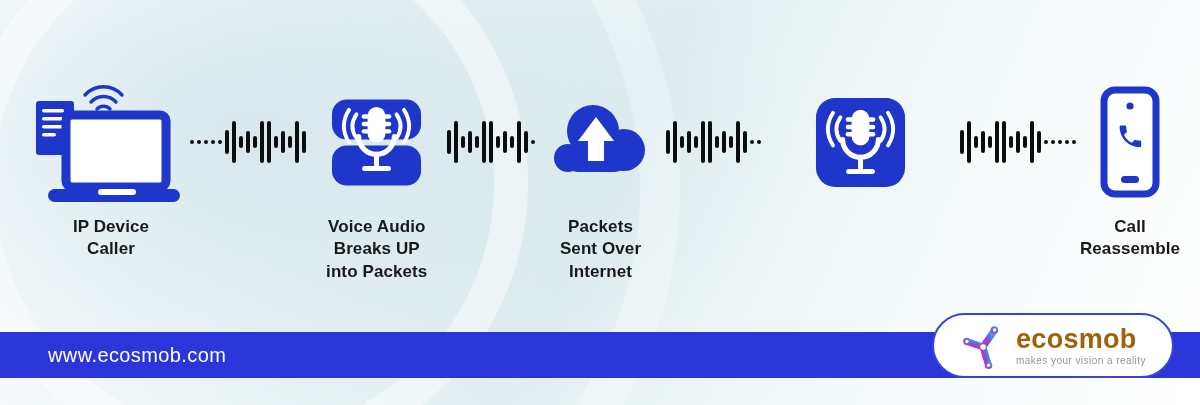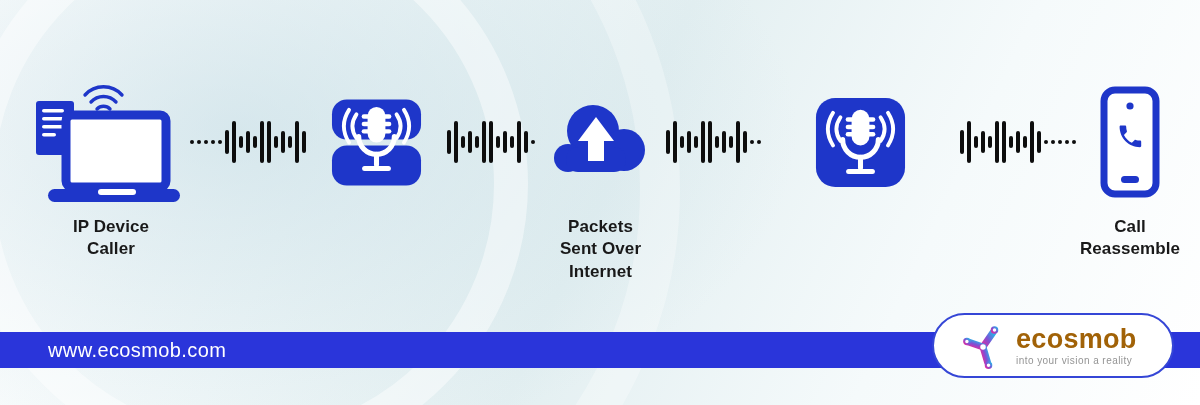--- a/index.html
+++ b/index.html
@@ -18,21 +18,21 @@
   .flow > *{flex:none;}
   .step{display:flex;flex-direction:column;align-items:center;}
   .icon-box{height:140px;display:flex;align-items:center;justify-content:center;}
   .step-label{margin-top:4px;font-size:17px;font-weight:700;color:#191919;text-align:center;line-height:1.32;white-space:pre-line;letter-spacing:0.1px;}
   .w150{width:150px}.w132{width:132px}.w122{width:122px}.w190{width:190px}.w100{width:100px}
 
   .wave{display:flex;align-items:center;height:56px;margin-top:42px;}
   .wave .bar{display:block;width:4px;border-radius:2px;background:#0d0d0d;margin:0 1.5px;}
   .wave .dot{display:block;width:4px;height:4px;border-radius:50%;background:#0d0d0d;margin:0 1.5px;}
 
-  .footer-bar{position:absolute;left:0;right:0;top:332px;height:36px;background:#2a35da;display:flex;align-items:center;z-index:1;}
+  .footer-bar{position:absolute;left:0;right:0;top:332px;height:46px;background:#2a35da;display:flex;align-items:center;z-index:1;}
   .footer-url{margin-left:48px;color:#ffffff;font-size:20px;letter-spacing:0.4px;}
 
   .logo-pill{
     position:absolute;left:932px;top:313px;width:242px;height:65px;box-sizing:border-box;
     background:#ffffff;border:2px solid #3546d6;border-radius:34px;z-index:2;
     display:flex;align-items:center;padding:0 14px 0 26px;gap:10px;
   }
   .logo-text{display:flex;flex-direction:column;line-height:1;}
   .brand{font-size:27px;font-weight:700;color:#a16207;letter-spacing:0.3px;}
   .tagline{font-size:10px;color:#949494;margin-top:3px;letter-spacing:0.45px;white-space:nowrap;}
@@ -107,20 +107,23 @@
           <path d="M20 28 a12 12 0 0 0 24 0" stroke-width="3.4"></path>
           <line x1="32" y1="40" x2="32" y2="47" stroke-width="3.4"></line>
           <line x1="24" y1="49.5" x2="40" y2="49.5" stroke-width="3.4"></line>
           <path d="M18.5 13 Q13 21 18.5 29" stroke-width="2.6"></path>
           <path d="M13.5 10 Q6.5 21 13.5 32" stroke-width="2.6"></path>
           <path d="M45.5 13 Q51 21 45.5 29" stroke-width="2.6"></path>
           <path d="M50.5 10 Q57.5 21 50.5 32" stroke-width="2.6"></path>
         </g>
       </svg>
     </div>
+    <div class="step-label">Voice Audio
+Breaks UP
+into Packets</div>
   </div>
 
   <div class="wave">
       <i class="bar" style="height: 24px;"></i>
       <i class="bar" style="height: 42px;"></i>
       <i class="bar" style="height: 12px;"></i>
       <i class="bar" style="height: 22px;"></i>
       <i class="bar" style="height: 12px;"></i>
       <i class="bar" style="height: 42px;"></i>
       <i class="bar" style="height: 42px;"></i>
@@ -246,15 +249,15 @@
       <g fill="#ffffff" stroke="url(#lg)" stroke-width="2.2">
         <circle cx="37.5" cy="9.5" r="3"></circle>
         <circle cx="7.5" cy="22.2" r="3"></circle>
         <circle cx="31" cy="48" r="3"></circle>
       </g>
       <circle cx="25" cy="28" r="3" fill="#ffffff"></circle>
     </svg>
   </span>
   <span class="logo-text">
     <span class="brand">ecosmob</span>
-    <span class="tagline">into your vision a reality</span>
+    <span class="tagline">makes your vision a reality</span>
   </span>
 </div>
 
 </body></html>

